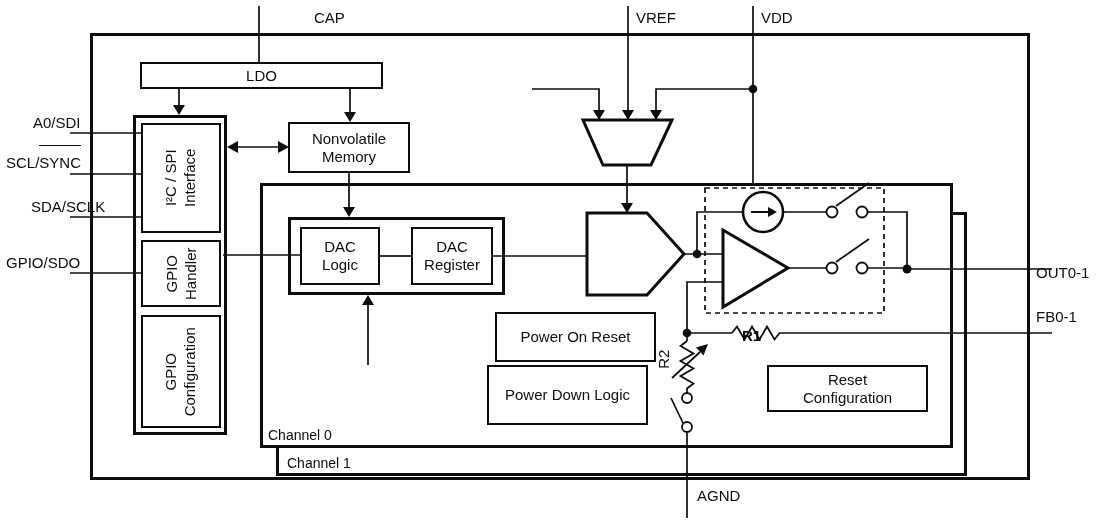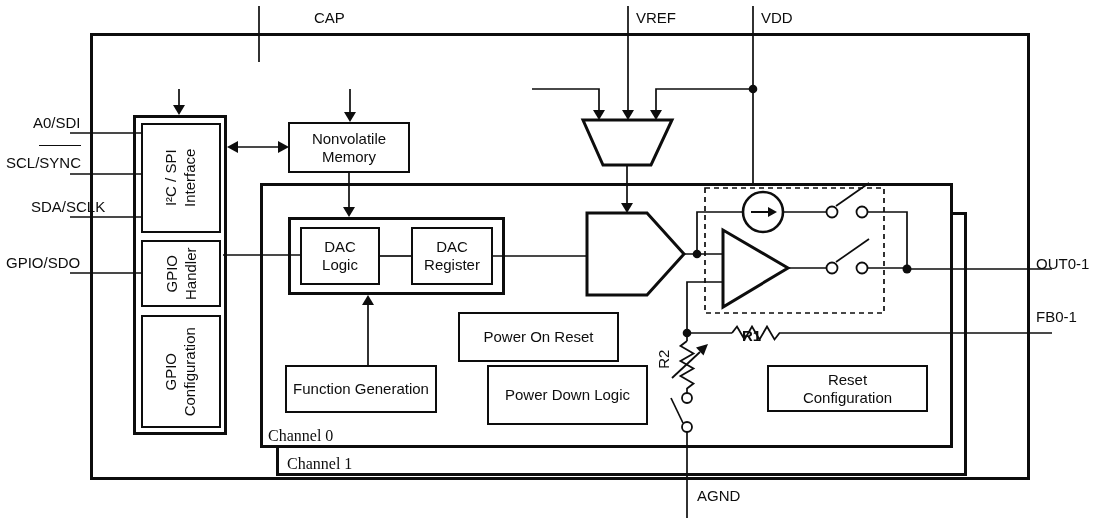--- a/index.html
+++ b/index.html
@@ -12,33 +12,36 @@
     position:absolute;border:2.5px solid #0d0d0d;background:#ffffff;
     display:flex;flex-direction:column;align-items:center;justify-content:center;
     text-align:center;font-size:15px;line-height:1.2;box-sizing:border-box;
   }
   .thick{border-width:3px;}
   .vtext{transform:rotate(-90deg);white-space:nowrap;display:flex;flex-direction:column;
     align-items:center;justify-content:center;line-height:1.25;}
   .lbl{position:absolute;font-size:15px;line-height:1.1;white-space:nowrap;z-index:6;background:transparent;}
   .ovl{border-top:1.7px solid #0d0d0d;padding-top:8px;}
   .svglayer{position:absolute;left:0;top:0;z-index:10;pointer-events:none;}
-  .chlabel{position:absolute;font-size:16px;z-index:6;white-space:nowrap;font-family:Liberation Serif, serif;}
+  .chlabel{position:absolute;font-size:14px;z-index:6;white-space:nowrap;}
   .rot{transform:rotate(-90deg);transform-origin:center center;}
 </style>
 </head>
 <body>
 
 <div class="fig">
 
   <div class="box thick" style="left:90px;top:33px;width:940px;height:447px;"></div>
 
   <div class="box thick" style="left:276px;top:212px;width:691px;height:264px;"></div>
   <div class="box thick" style="left:260px;top:183px;width:693px;height:265px;"></div>
 
+  <div class="box" style="left:140px;top:62px;width:243px;height:27px;">
+    <span>LDO</span>
+  </div>
   <div class="box" style="left:288px;top:122px;width:122px;height:51px;">
     <span>Nonvolatile</span>
     <span>Memory</span>
   </div>
 
   <div class="box thick" style="left:133px;top:115px;width:94px;height:320px;"></div>
   <div class="box" style="left:141px;top:123px;width:80px;height:110px;">
     <div class="vtext">
       <span>I²C / SPI</span>
       <span>Interface</span>
@@ -60,24 +63,21 @@
   <div class="box thick" style="left:288px;top:217px;width:217px;height:78px;"></div>
   <div class="box" style="left:300px;top:227px;width:80px;height:58px;">
     <span>DAC</span>
     <span>Logic</span>
   </div>
   <div class="box" style="left:411px;top:227px;width:82px;height:58px;">
     <span>DAC</span>
     <span>Register</span>
   </div>
 
-  <div class="box" style="left:285px;top:365px;width:152px;height:48px;">
-    <span>Function Generation</span>
-  </div>
-  <div class="box" style="left:458px;top:312px;width:161px;height:50px;">
+  <div class="box" style="left:495px;top:312px;width:161px;height:50px;">
     <span>Power On Reset</span>
   </div>
   <div class="box" style="left:487px;top:365px;width:161px;height:60px;">
     <span>Power Down Logic</span>
   </div>
   <div class="box" style="left:767px;top:365px;width:161px;height:47px;">
     <span>Reset</span>
     <span>Configuration</span>
   </div>
 
@@ -88,21 +88,21 @@
   <div class="lbl" style="left:636px;top:10px;">VREF</div>
   <div class="lbl" style="left:761px;top:10px;">VDD</div>
 
   <div class="lbl" style="left:33px;top:115px;">A0/SDI</div>
   <div class="lbl" style="left:6px;top:155px;">
     <span>SCL/</span><span class="ovl">SYNC</span>
   </div>
   <div class="lbl" style="left:6px;top:199px;margin-left:25px;">SDA/SCLK</div>
   <div class="lbl" style="left:6px;top:255px;">GPIO/SDO</div>
 
-  <div class="lbl" style="left:1036px;top:256px;text-align:right;">OUT0-1</div>
+  <div class="lbl" style="left:1036px;top:265px;text-align:right;">OUT0-1</div>
   <div class="lbl" style="left:1036px;top:309px;">FB0-1</div>
   <div class="lbl" style="left:697px;top:488px;">AGND</div>
 
   <div class="lbl" style="left:594px;top:134px;width:66px;text-align:center;">MUX</div>
   <div class="lbl" style="left:587px;top:246px;width:60px;text-align:center;">DAC</div>
   <div class="lbl" style="left:731px;top:260px;">BUF</div>
   <div class="lbl" style="left:726px;top:246px;font-size:14px;">+</div>
   <div class="lbl" style="left:728px;top:272px;font-size:16px;">-</div>
   <div class="lbl" style="left:742px;top:328px;font-weight:bold;">R1</div>
   <div class="lbl rot" style="left:655px;top:351px;">R2</div>

